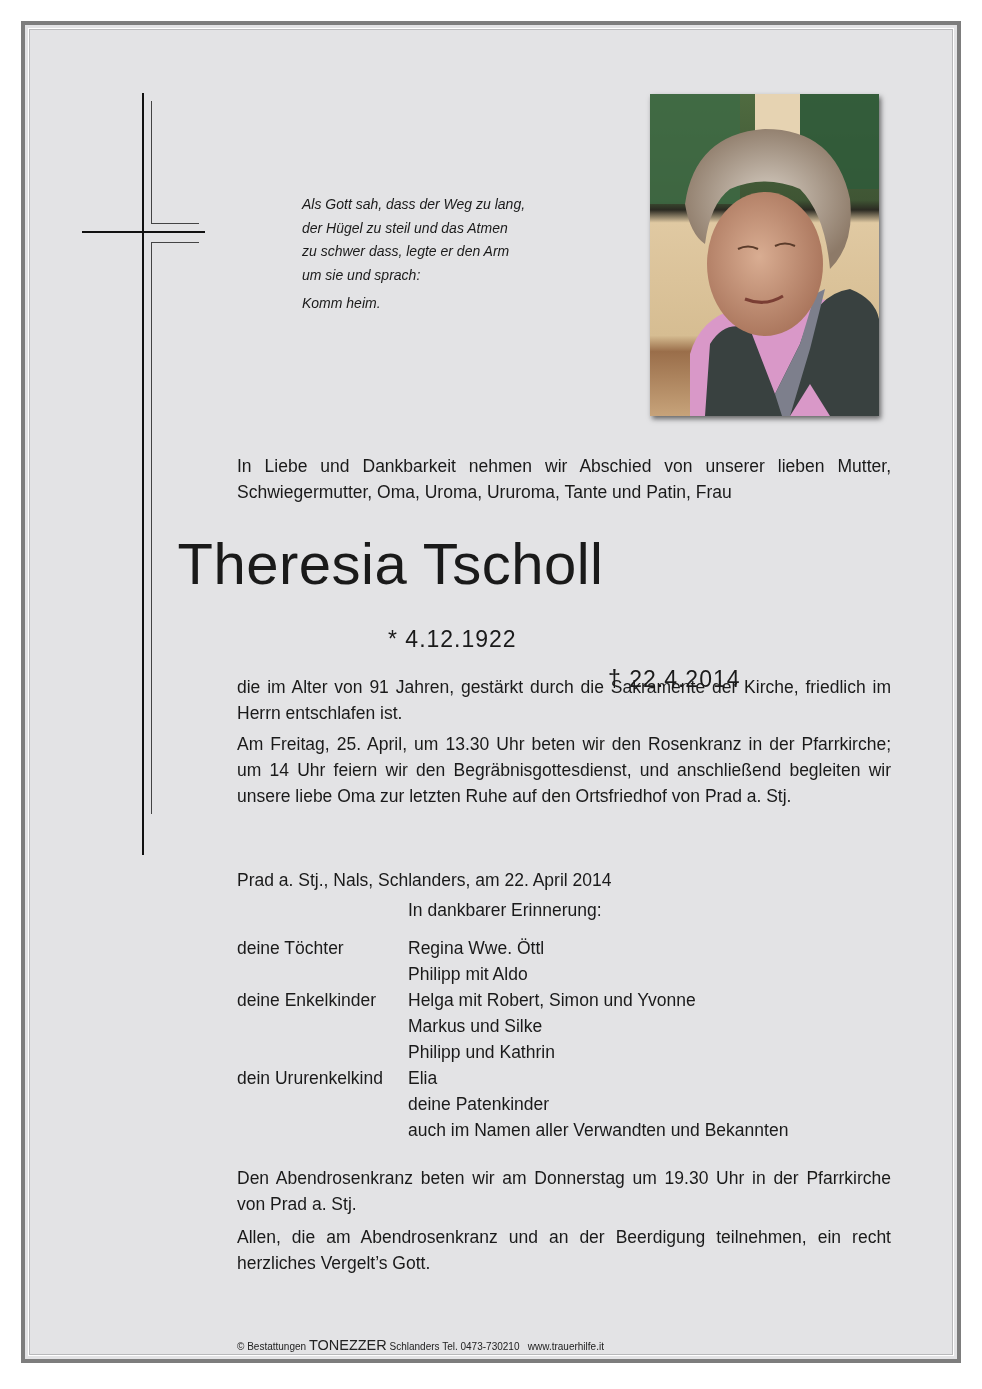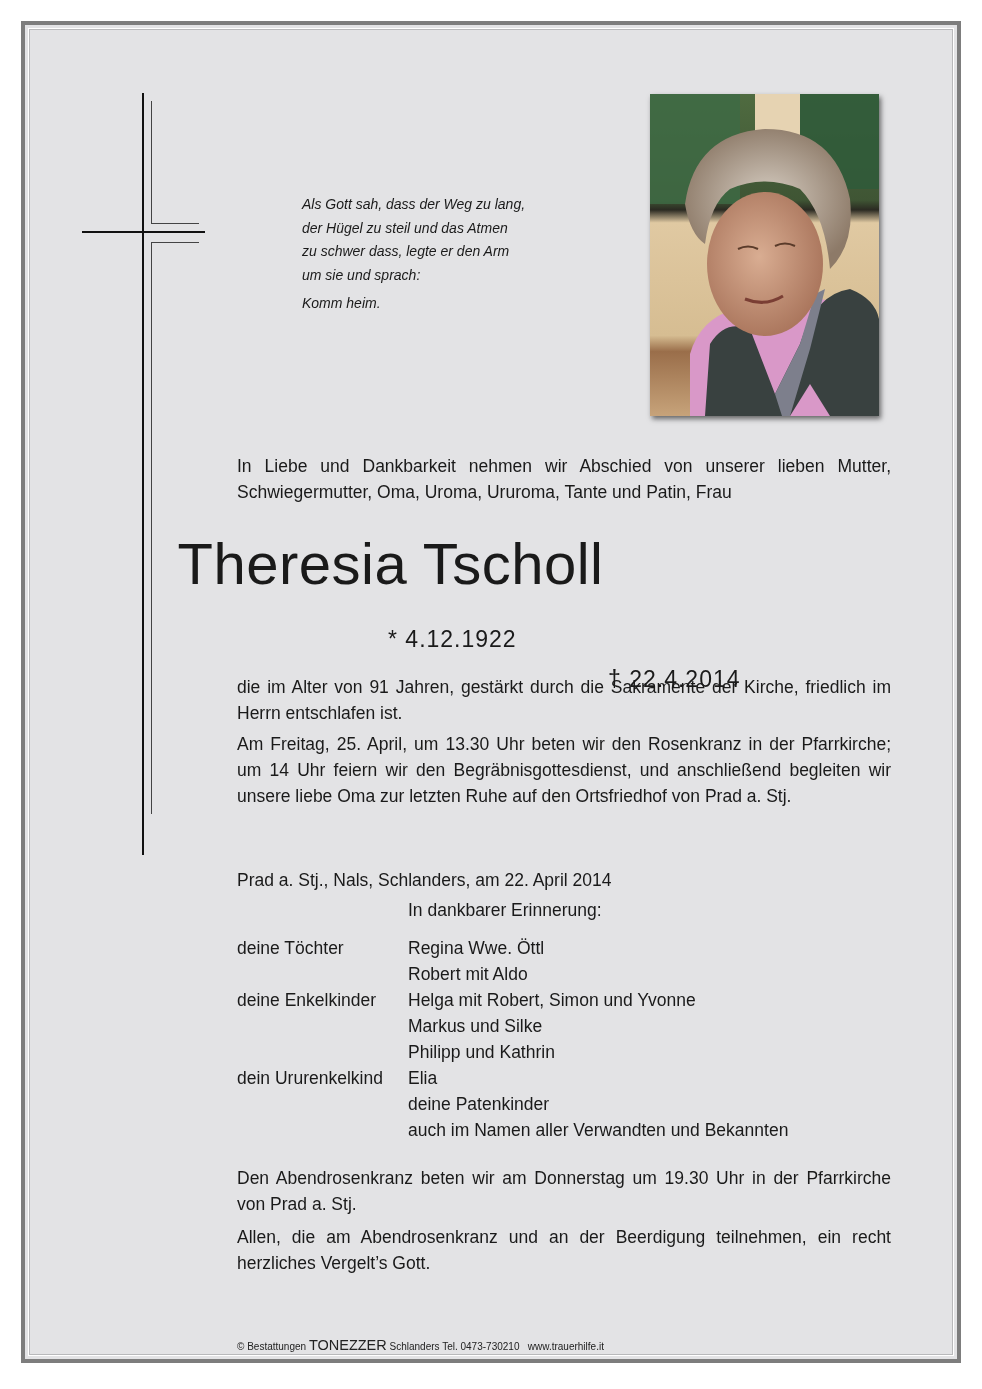--- a/index.html
+++ b/index.html
@@ -107,21 +107,21 @@
 
 <div class="memory">In dankbarer Erinnerung:</div>
 
 <div class="family">
   <div class="row">
       <span class="rel">deine Töchter</span>
       <span>Regina Wwe. Öttl</span>
     </div>
   <div class="row">
       <span class="rel"></span>
-      <span>Robert mit Aldo</span>
+      <span>Philipp mit Aldo</span>
     </div>
   <div class="row">
       <span class="rel">deine Enkelkinder</span>
       <span>Helga mit Robert, Simon und Yvonne</span>
     </div>
   <div class="row">
       <span class="rel"></span>
       <span>Markus und Silke</span>
     </div>
   <div class="row">

